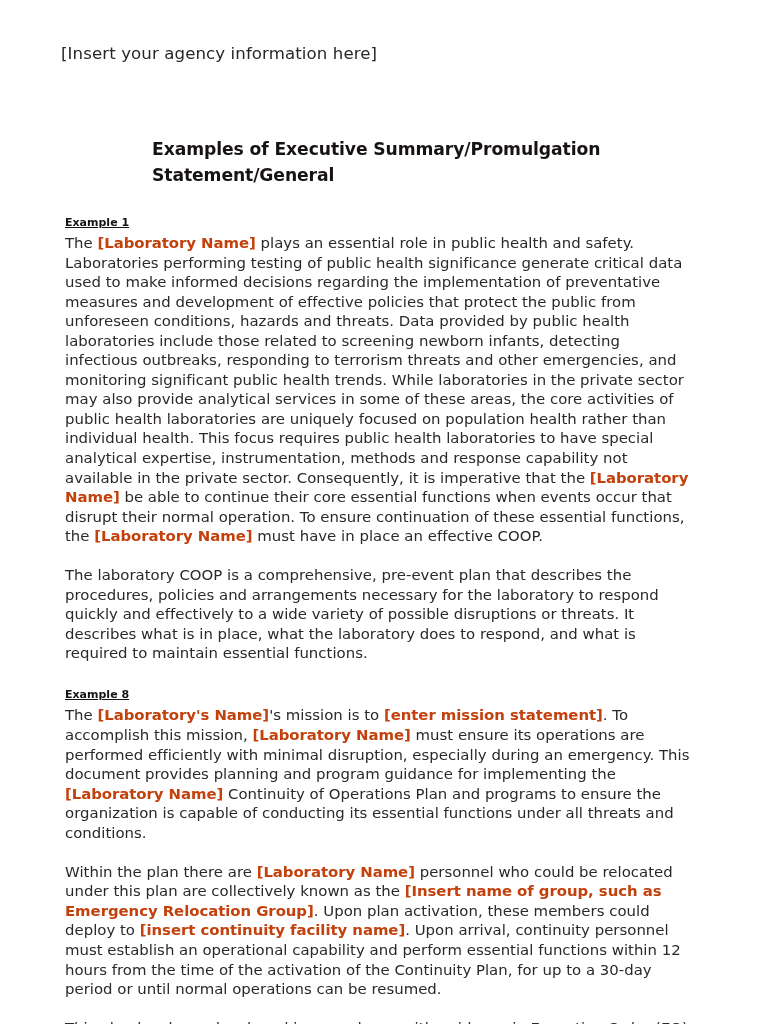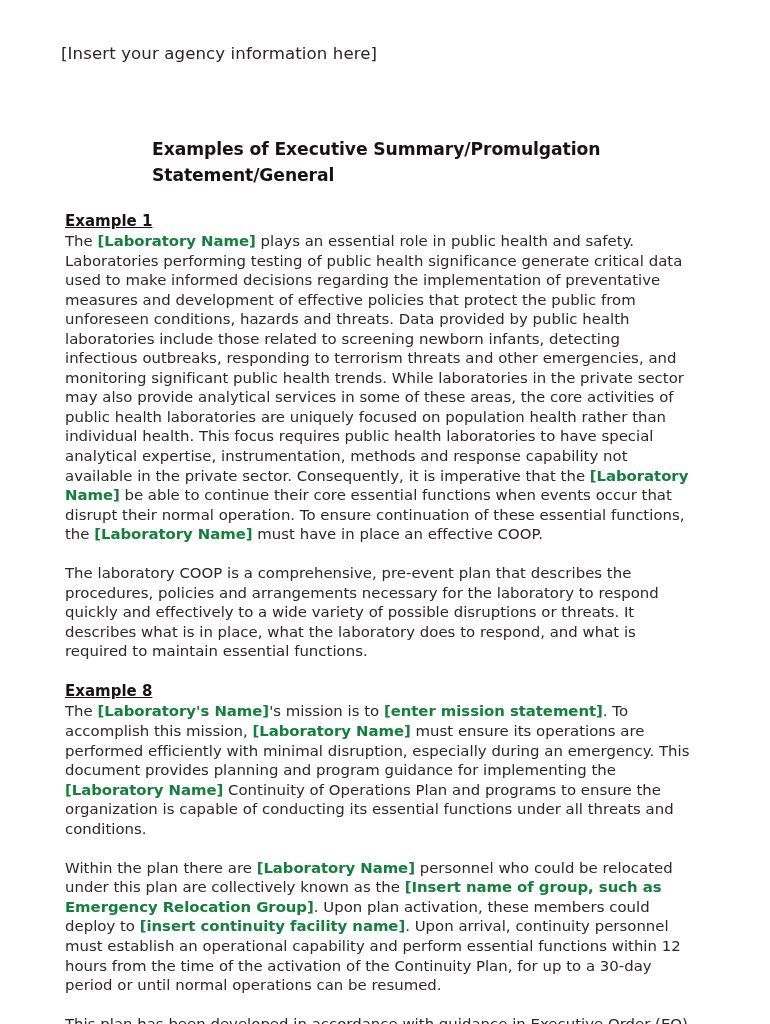--- a/index.html
+++ b/index.html
@@ -54,42 +54,42 @@
 
   
   .body-col {
     position: absolute;
     left: 65px;
     top: 211px;
     width: 627px;
   }
 
   .ex-heading {
-    font-size: 15px;
+    font-size: 11px;
     line-height: 20px;
     font-weight: bold;
     text-decoration: underline;
     color: #171314;
     margin: 0 0 1px 0;
     display: inline-block;
   }
   .ex-heading-wrap { margin: 0; padding: 0; }
 
   p.para {
     margin: 0;
     font-size: 14.9px;
     line-height: 19.55px;
     color: #2c2829;
     text-align: left;
     letter-spacing: 0.02px;
   }
 
   p.para b, p.para strong {
     font-weight: bold;
-    color: #15803d;
+    color: #c2410c;
     letter-spacing: -0.05px;
   }
   .gap-para { height: 19.5px; }
   .gap-before-heading { height: 19.5px; }
 </style>
 </head>
 <body>
 
 <div class="page">
 

